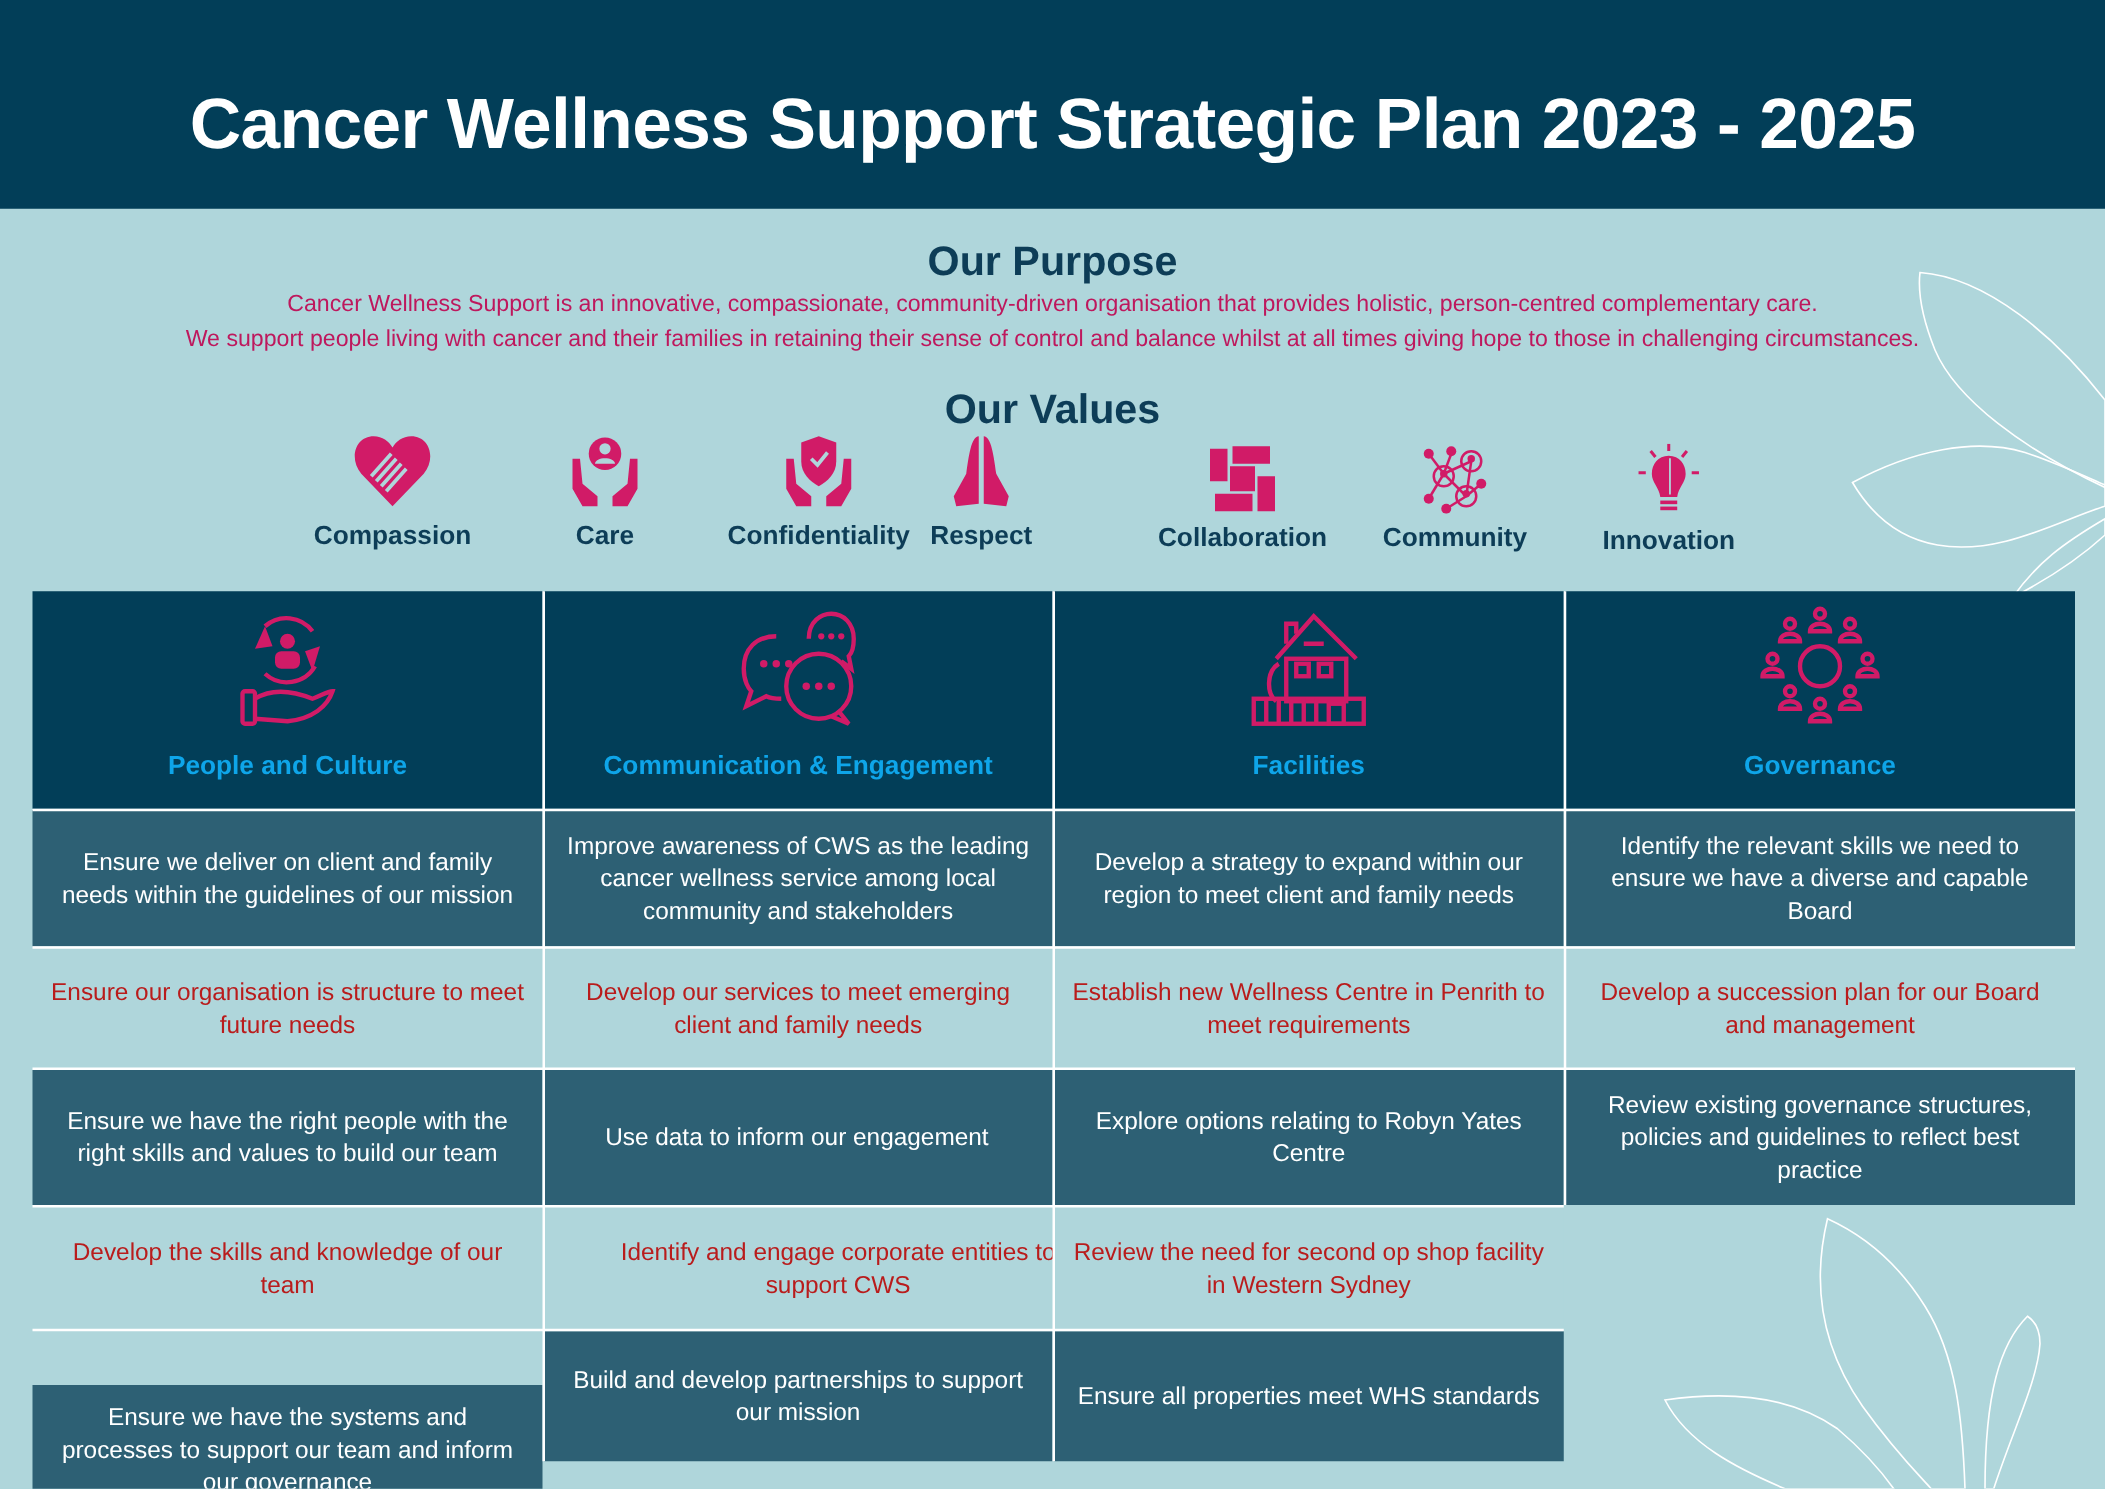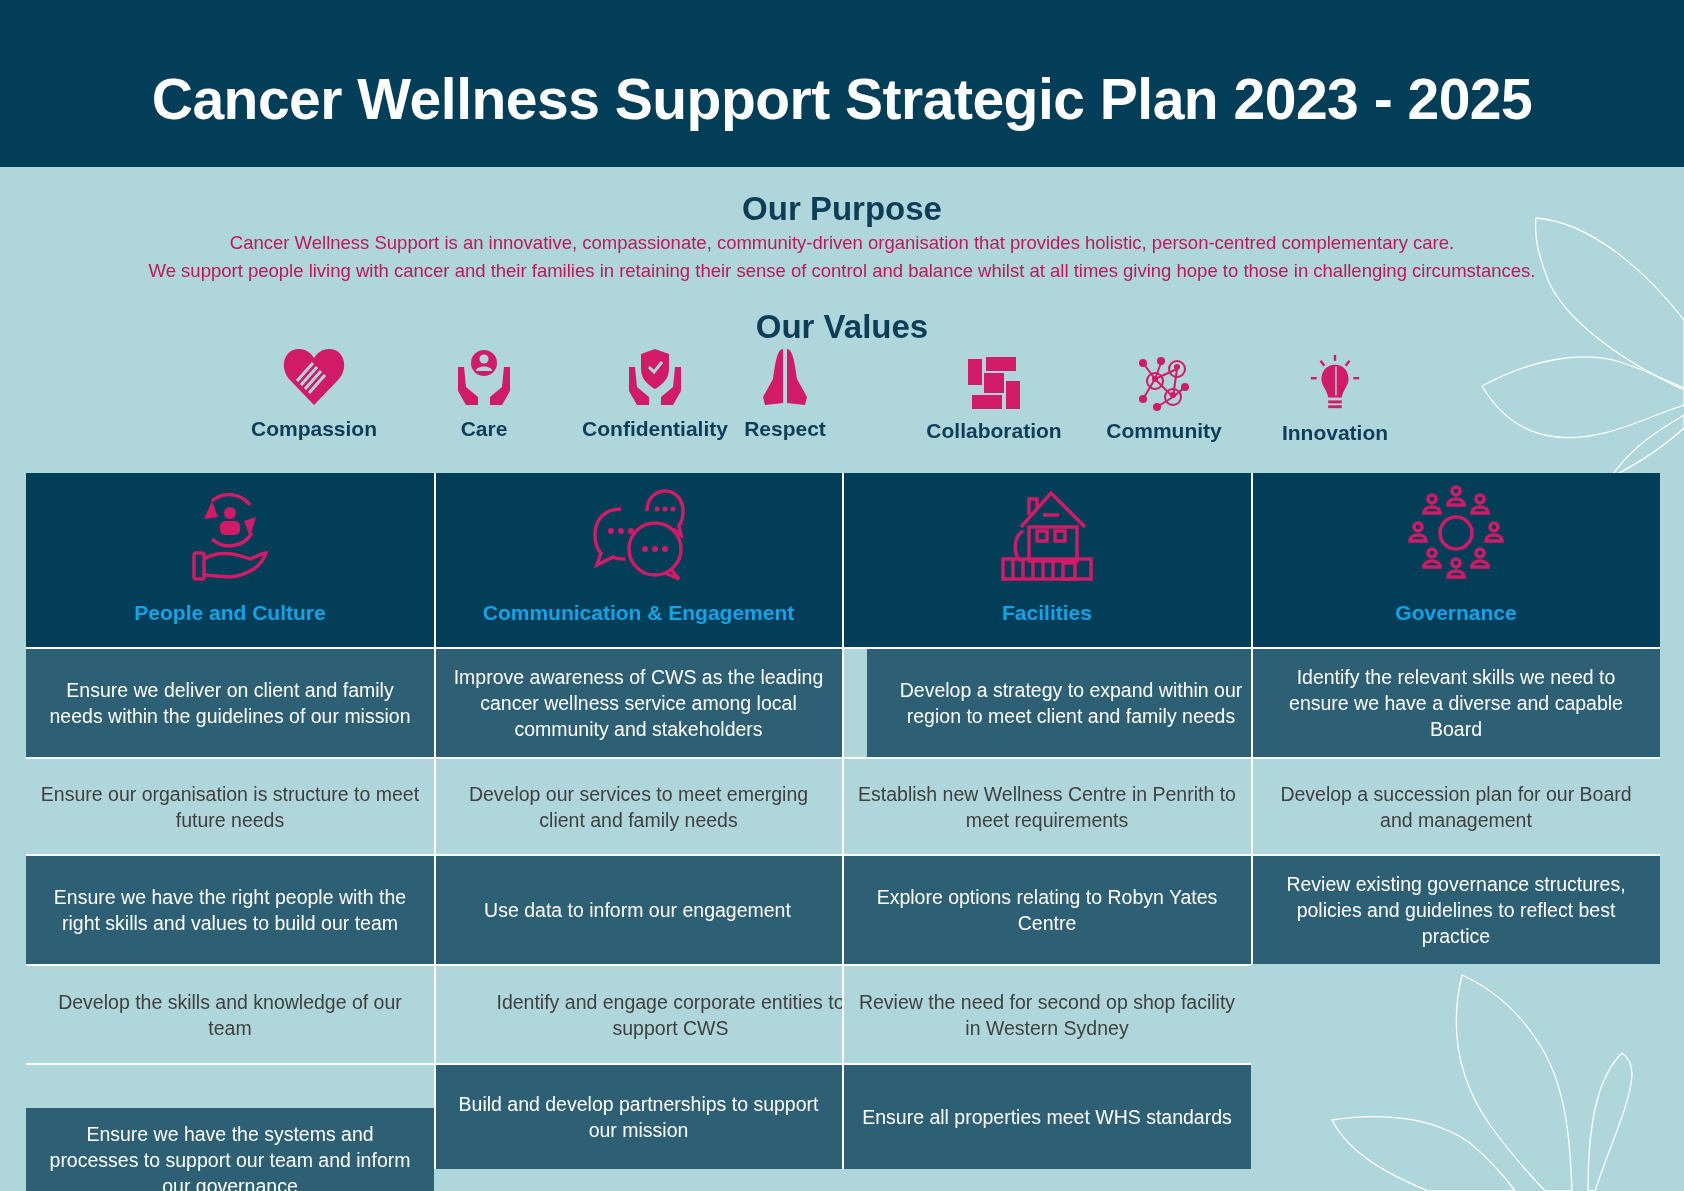--- a/index.html
+++ b/index.html
@@ -38,21 +38,21 @@
   }
   .grid {
     position: absolute; left: 26px; top: 473px; width: 1634px;
   }
   .cell {
     position: absolute;
     display: flex; align-items: center; justify-content: center; text-align: center;
     font-size: 19.5px; line-height: 26px; padding: 0 14px;
   }
   .cell.dark { background: #2d6074; color: #ffffff; }
-  .cell.light { background: #afd6db; color: #404040; }
+  .cell.light { background: #afd6db; color: #b91c1c; }
   .hdr {
     position: absolute; background: #023e58; color: #0ea5e9;
     display: flex; flex-direction: column; align-items: center; justify-content: flex-end;
     padding-bottom: 22px;
   }
   .hdr .hicon { height: 96px; margin-bottom: 18px; }
   .hdr .htitle { font-size: 21px; font-weight: bold; }
   .vline { position: absolute; background: #ffffff; width: 2px; }
   .hline { position: absolute; background: #ffffff; height: 2px; }
 </style>
@@ -253,21 +253,21 @@
           <path d="M66 84 C66 76 82 76 82 84 Z"></path>
         <circle cx="50" cy="80" r="4"></circle>
           <path d="M42 94 C42 86 58 86 58 94 Z"></path>
       </g>
     </svg>
     <span class="htitle">Governance</span>
   </div>
 
   <div class="cell dark" style="left:0;top:175px;width:408px;height:109px;">Ensure we deliver on client and family needs within the guidelines of our mission</div>
   <div class="cell dark" style="left:409px;top:175px;width:407px;height:109px;">Improve awareness of CWS as the leading cancer wellness service among local community and stakeholders</div>
-  <div class="cell dark" style="left:817px;top:175px;width:408px;height:109px;margin-left:24px;">Develop a strategy to expand within our region to meet client and family needs</div>
+  <div class="cell dark" style="left:817px;top:175px;width:408px;height:109px;">Develop a strategy to expand within our region to meet client and family needs</div>
   <div class="cell dark" style="left:1226px;top:175px;width:408px;height:109px;">Identify the relevant skills we need to ensure we have a diverse and capable Board</div>
 
   <div class="cell light" style="left:0;top:286px;width:408px;height:95px;">Ensure our organisation is structure to meet future needs</div>
   <div class="cell light" style="left:409px;top:286px;width:407px;height:95px;">Develop our services to meet emerging client and family needs</div>
   <div class="cell light" style="left:817px;top:286px;width:408px;height:95px;">Establish new Wellness Centre in Penrith to meet requirements</div>
   <div class="cell light" style="left:1226px;top:286px;width:408px;height:95px;">Develop a succession plan for our Board and management</div>
 
   <div class="cell dark" style="left:0;top:383px;width:408px;height:108px;">Ensure we have the right people with the right skills and values to build our team</div>
   <div class="cell dark" style="left:409px;top:383px;width:407px;height:108px;padding-left:12px;">Use data to inform our engagement</div>
   <div class="cell dark" style="left:817px;top:383px;width:408px;height:108px;">Explore options relating to Robyn Yates Centre</div>

